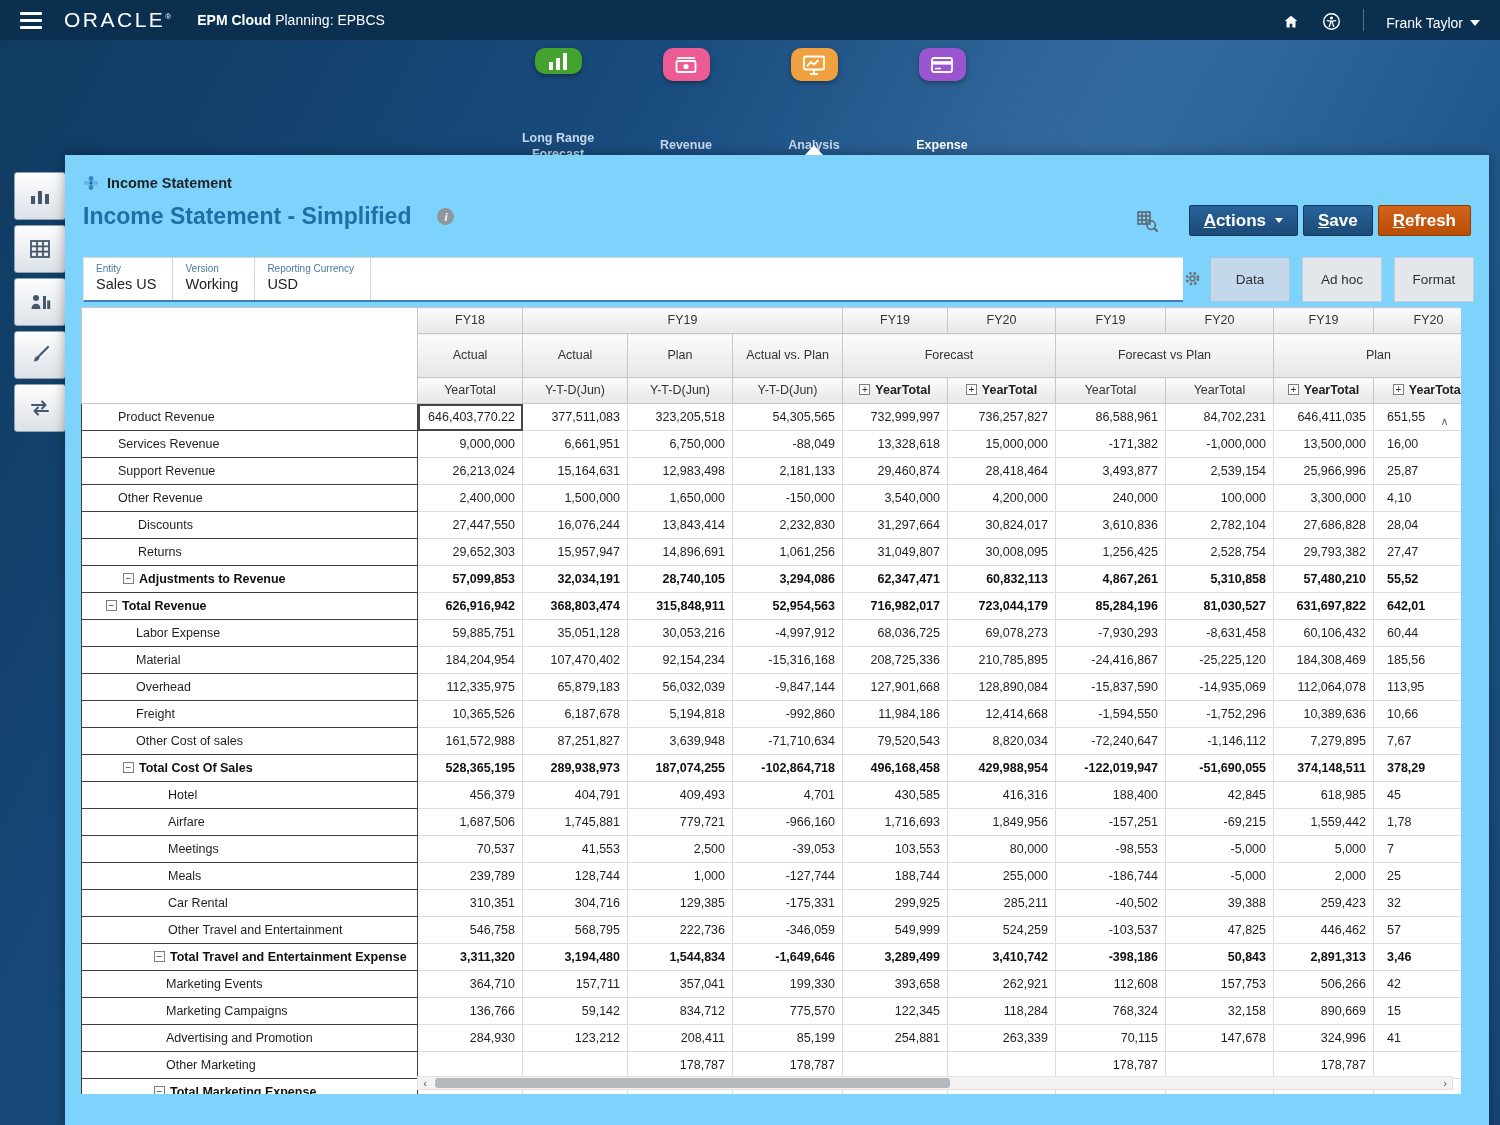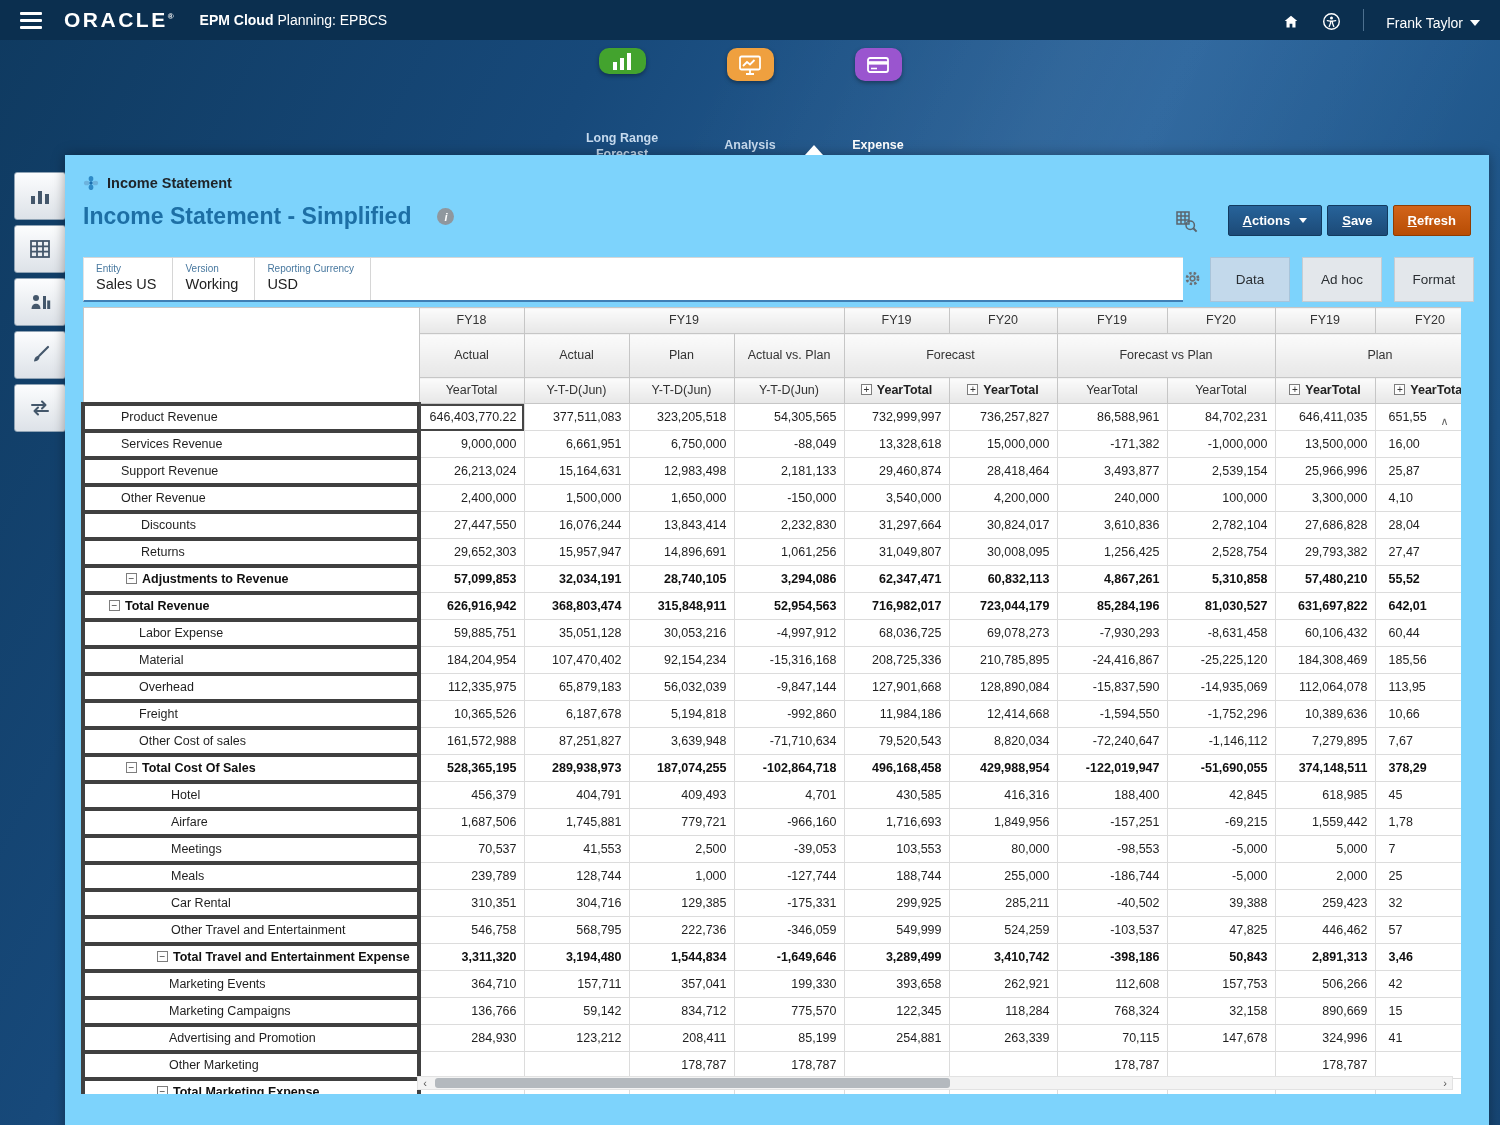--- a/index.html
+++ b/index.html
@@ -12,21 +12,21 @@
   body::before{
     content:''; position:absolute; left:40%; top:0; width:60%; height:100%;
     background: linear-gradient(115deg, transparent 10%, rgba(255,255,255,.05) 35%, transparent 65%);
     pointer-events:none;
   }
   
   .topbar{ position:absolute; top:0; left:0; width:100%; height:40px; background:#0b2f4f;
     display:flex; align-items:center; padding:0 20px; color:#fff; z-index:7; }
   .hamb{ width:22px; display:flex; flex-direction:column; gap:4px; cursor:pointer; }
   .hamb span{ display:block; height:3px; background:#fff; border-radius:1px; }
-  .brand{ font-size:21px; font-weight:bold; letter-spacing:2.5px; margin-left:22px; }
+  .brand{ font-size:21px; font-weight:normal; letter-spacing:2.5px; margin-left:22px; }
   .brand sup{ font-size:8px; letter-spacing:0; }
   .apptitle{ margin-left:26px; font-size:14px; }
   .apptitle b{ font-weight:bold; margin-right:4px; }
   .topbar-right{ margin-left:auto; display:flex; align-items:flex-end; gap:22px; }
   .tb-icon{ cursor:pointer; display:flex; align-items:center; }
   .tdiv{ width:1px; height:22px; background:#4d708f; }
   .user{ font-size:14px; display:flex; align-items:center; gap:7px; cursor:pointer; }
   .caret-down{ width:0; height:0; border-left:5px solid transparent; border-right:5px solid transparent; border-top:6px solid #fff; }
   
   .nav{ position:absolute; top:42px; left:0; width:100%; height:112px; display:flex; justify-content:center; gap:10px; z-index:4; }
@@ -45,21 +45,21 @@
   .panel{ position:absolute; left:65px; top:155px; width:1424px; height:1085px; background:#7dd3fc; z-index:5;
     box-shadow:0 0 12px rgba(0,0,0,.35); }
   .breadcrumb{ position:absolute; left:18px; top:20px; display:flex; align-items:center; gap:8px;
     font-size:14.5px; font-weight:bold; color:#1f2429; }
   .title-row{ position:absolute; left:18px; top:48px; display:flex; align-items:center; gap:26px; }
   .page-title{ font-size:23px; font-weight:bold; color:#1d6fa5; }
   .info-badge{ width:17px; height:17px; border-radius:50%; background:#8f979e; color:#fff; font-size:11px;
     font-style:italic; font-weight:bold; display:flex; align-items:center; justify-content:center; cursor:pointer; }
   .actions-row{ position:absolute; top:50px; right:18px; display:flex; align-items:center; gap:5px; }
   .member-sel{ margin-right:25px; cursor:pointer; display:flex; }
-  .btn{ height:31px; padding:0 14px; font-size:13px; font-weight:bold; color:#fff; display:flex; align-items:center;
+  .btn{ height:31px; padding:0 14px; font-size:17px; font-weight:bold; color:#fff; display:flex; align-items:center;
     justify-content:flex-end; border-radius:2px; cursor:pointer; }
   .btn u{ text-decoration:underline; }
   .btn-dark{ background:linear-gradient(#27639a,#1c4a77); border:1px solid #123a5f; }
   .btn-refresh{ background:linear-gradient(#d2641a,#b84d04); border:1px solid #8f3c02; }
   .btn .caret{ width:0; height:0; border-left:4px solid transparent; border-right:4px solid transparent;
     border-top:5px solid #fff; margin-left:9px; }
   
   .pov{ position:absolute; left:18px; top:102px; height:45px; width:1100px; display:flex;
     border-top:1px solid #d6d6d6; border-left:1px solid #e3e3e3; border-bottom:2px solid #3f7fb5; background:#fff; }
   .pov-member{ padding:5px 16px 0 12px; border-right:1px solid #d6d6d6; cursor:pointer; white-space:nowrap; }
@@ -75,21 +75,21 @@
   table{ border-collapse:collapse; table-layout:fixed; width:1402px; font-size:12.5px; color:#1f1f1f; }
   td{ box-sizing:border-box; overflow:hidden; }
   .h{ background:linear-gradient(#fbfbfb,#e7e7e7); border:1px solid #c6c6c6; text-align:center;
     color:#333; font-weight:normal; padding:2px 3px; line-height:1.25; }
   .hr1 td{ height:26px; } .hr2 td{ height:44px; } .hr3 td{ height:26px; }
   .corner{ background:#fff; border:1px solid #c6c6c6; }
   .bold-h{ font-weight:bold; color:#222; }
   .exp, .colico{ display:inline-block; width:11px; height:11px; border:1px solid #7d7d7d; background:#fdfdfd;
     font-size:10px; line-height:9px; text-align:center; margin-right:5px; color:#333; font-weight:normal;
     vertical-align:1px; cursor:pointer; }
-  .rh{ border:4px solid #404040; background:#fff; white-space:nowrap; padding-right:0; height:27px; }
+  .rh{ border:1px solid #404040; background:#fff; white-space:nowrap; padding-right:0; height:27px; }
   .dc{ border:1px solid #dcdcdc; background:#fff; text-align:right; padding:0 7px; height:27px; }
   .clip{ text-align:left; padding-left:13px; }
   tr.boldrow .dc, tr.boldrow .rh{ font-weight:bold; color:#101010; }
   .sel{ outline:2px solid #454545; outline-offset:-2px; }
   
   .vscroll-up{ position:absolute; left:1371px; top:258px; width:17px; height:17px; display:flex; align-items:center;
     justify-content:center; color:#666; font-size:11px; background:#fff; cursor:pointer; z-index:6; }
   .hscroll{ position:absolute; left:352px; top:921px; width:1036px; height:14px; background:#f3f3f3;
     display:flex; align-items:center; z-index:6; border:1px solid #e2e2e2; }
   .hs-arrow{ width:14px; height:100%; font-size:11px; color:#555; display:flex; align-items:center;
@@ -132,20 +132,30 @@
 <div class="nav">
   <div class="nav-item">
     <div class="tile" style="background: rgb(67, 163, 46);">
       <svg width="26" height="26" viewBox="0 0 26 26">
           <rect x="4" y="14" width="4" height="8" fill="#fff"></rect>
           <rect x="11" y="10" width="4" height="12" fill="#fff"></rect>
           <rect x="18" y="5" width="4" height="17" fill="#fff"></rect>
         </svg>
     </div>
     <div class="nav-label">Long Range Forecast</div>
+  </div>
+  <div class="nav-item">
+    <div class="tile" style="background: rgb(236, 92, 146);">
+      <svg width="26" height="26" viewBox="0 0 26 26" fill="none" stroke="#fff" stroke-width="1.8">
+          <path d="M4 6 H22"></path>
+          <rect x="3.5" y="9" width="19" height="11" rx="1.5"></rect>
+          <circle cx="13" cy="14.5" r="2.6" fill="#fff" stroke="none"></circle>
+        </svg>
+    </div>
+    <div class="nav-label">Revenue</div>
   </div>
   <div class="nav-item">
     <div class="tile" style="background: rgb(239, 160, 63);">
       <svg width="26" height="26" viewBox="0 0 26 26" fill="none" stroke="#fff" stroke-width="1.8">
           <rect x="3" y="4.5" width="20" height="13" rx="1.5"></rect>
           <path d="M6 14 L10 10 L13 12.5 L17.5 8"></path>
           <path d="M9 22 H17 M13 17.5 V22"></path>
         </svg>
     </div>
     <div class="nav-label">Analysis</div>

